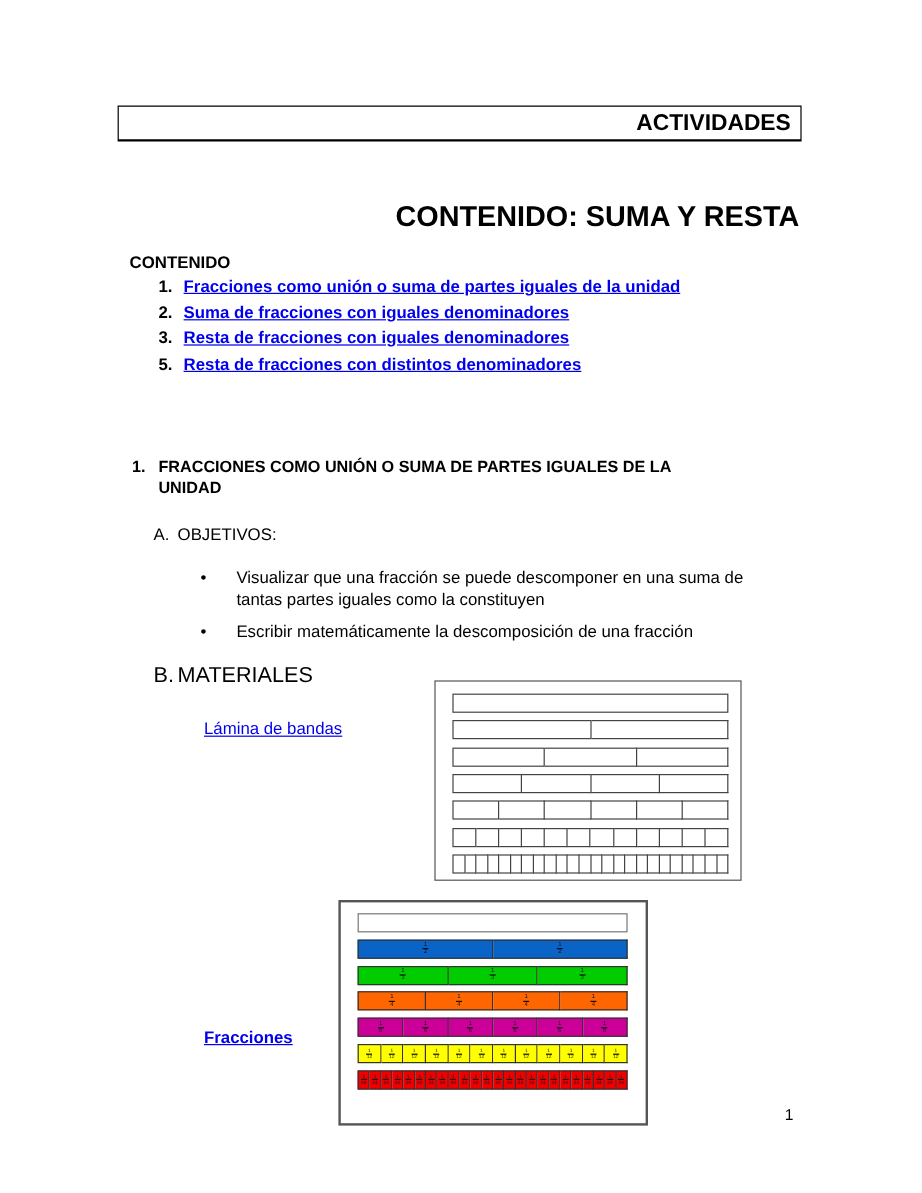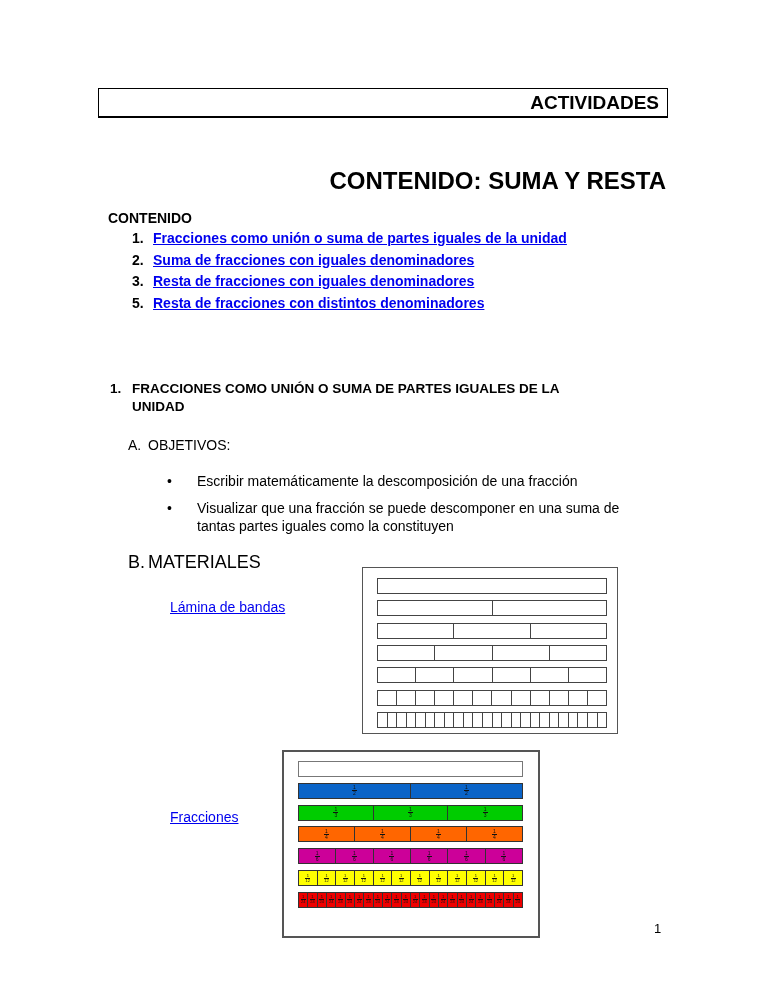--- a/index.html
+++ b/index.html
@@ -17,21 +17,21 @@
   .sec-h { position: absolute; left: 110px; top: 380px; font-weight: bold; font-size: 13.5px; line-height: 18px; }
   .sec-h .num { display: inline-block; width: 22px; }
   .sec-h .indent { padding-left: 22px; }
   .sub-a { position: absolute; left: 128px; top: 437px; font-size: 14px; }
   .sub-b { position: absolute; left: 128px; top: 552px; font-size: 18px; }
   .sub-a .l, .sub-b .l { display: inline-block; width: 20px; }
   .bullets { position: absolute; left: 165px; top: 472px; margin: 0; padding: 0; list-style: none; font-size: 14px; }
   .bullets li { position: relative; padding-left: 32px; line-height: 18px; margin-bottom: 9px; width: 460px; }
   .bullets li::before { content: "\2022"; position: absolute; left: 2px; top: 0; }
   .mat-link1 { position: absolute; left: 170px; top: 599px; font-size: 14px; }
-  .mat-link2 { position: absolute; left: 170px; top: 809px; font-size: 14px; }
+  .mat-link2 { position: absolute; left: 170px; top: 856px; font-size: 14px; font-weight: bold; }
   .sheet1 { position: absolute; left: 362px; top: 567px; width: 256px; height: 167px;
             border: 1px solid #555; box-sizing: border-box; background: #fff; }
   .sheet2 { position: absolute; left: 282px; top: 750px; width: 258px; height: 188px;
             border: 2px solid #555; box-sizing: border-box; background: #fff; }
   .band-row { position: absolute; display: flex; box-sizing: border-box; }
   .band-cell { flex: 1; box-sizing: border-box; border: 1px solid #444; border-left-width: 0;
                display: flex; align-items: center; justify-content: center; }
   .band-cell:first-child { border-left-width: 1px; }
   .frac { display: inline-flex; flex-direction: column; align-items: center; font-size: 5px;
           line-height: 5px; color: #111; }
@@ -57,22 +57,22 @@
 
 <div class="sec-h">
   <div><span class="num">1.</span><span>FRACCIONES COMO UNIÓN O SUMA DE PARTES IGUALES DE LA</span></div>
   <div class="indent">UNIDAD</div>
 </div>
 
 <div class="sub-a">
   <span class="l">A.</span><span>OBJETIVOS:</span>
 </div>
 <ul class="bullets">
+  <li>Visualizar que una fracción se puede descomponer en una suma de tantas partes iguales como la constituyen</li>
   <li>Escribir matemáticamente la descomposición de una fracción</li>
-  <li>Visualizar que una fracción se puede descomponer en una suma de tantas partes iguales como la constituyen</li>
 </ul>
 
 <div class="sub-b">
   <span class="l">B.</span><span>MATERIALES</span>
 </div>
 
 <a class="link mat-link1">Lámina de bandas</a>
 <div class="sheet1" id="sheet1">
     <div class="band-row" style="left: 14px; top: 10px; width: 230px; height: 16px;">
       <div class="band-cell"></div>

